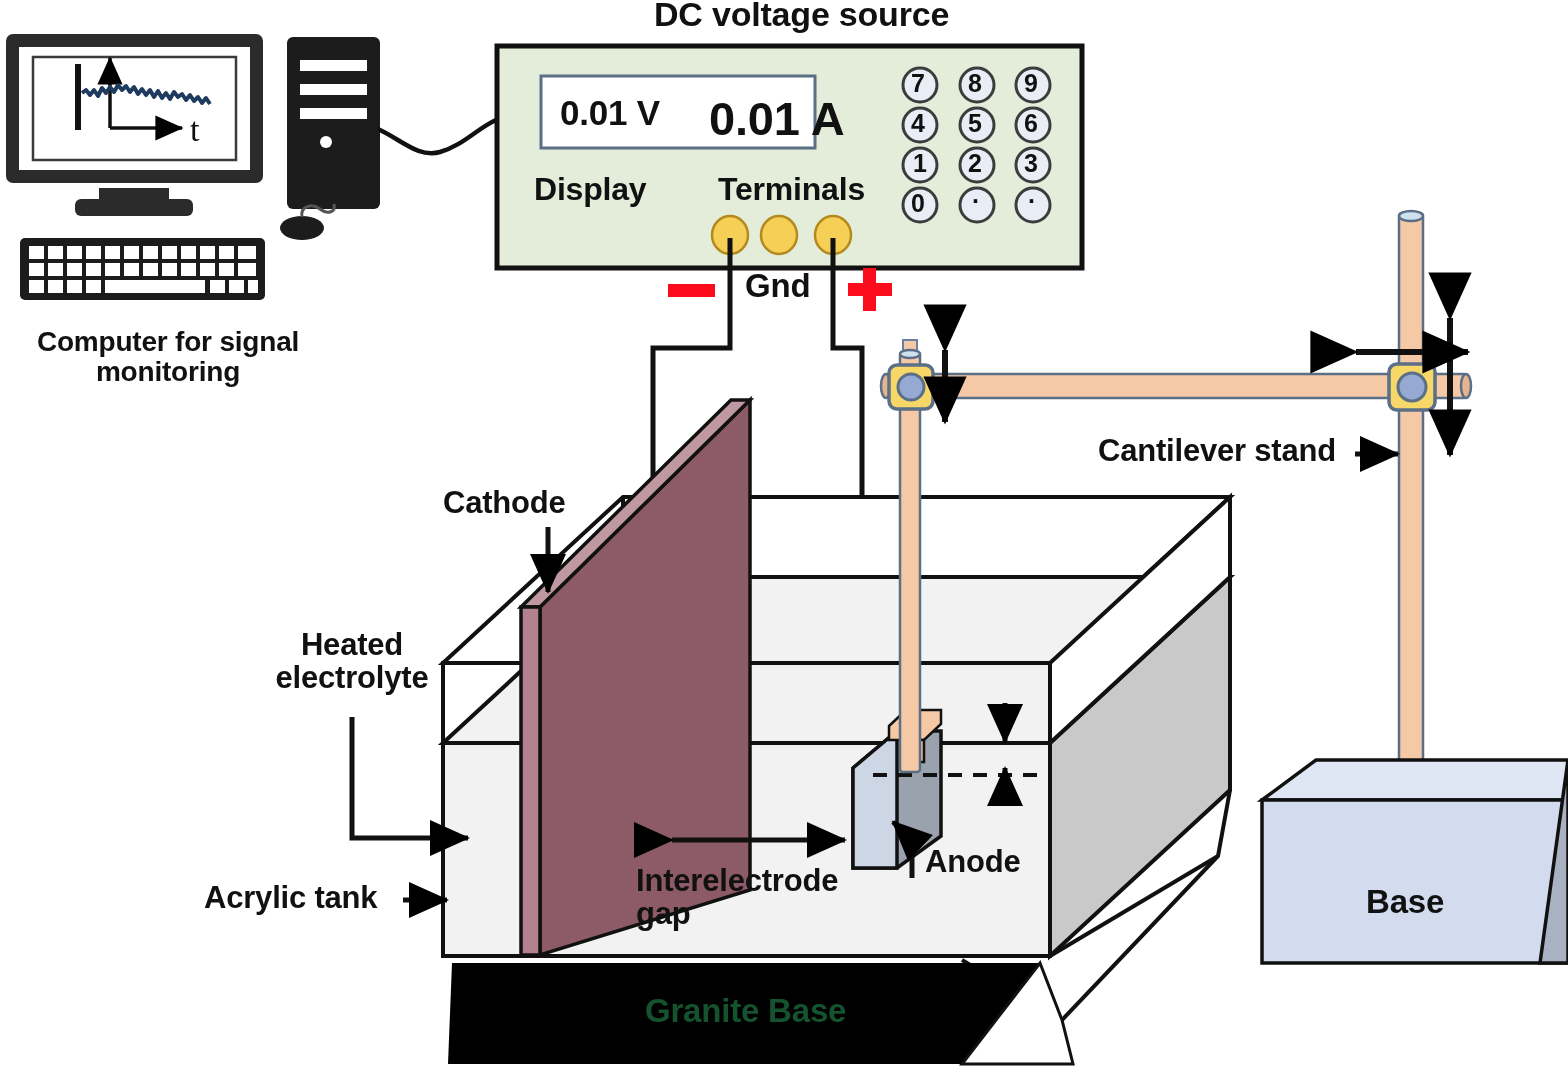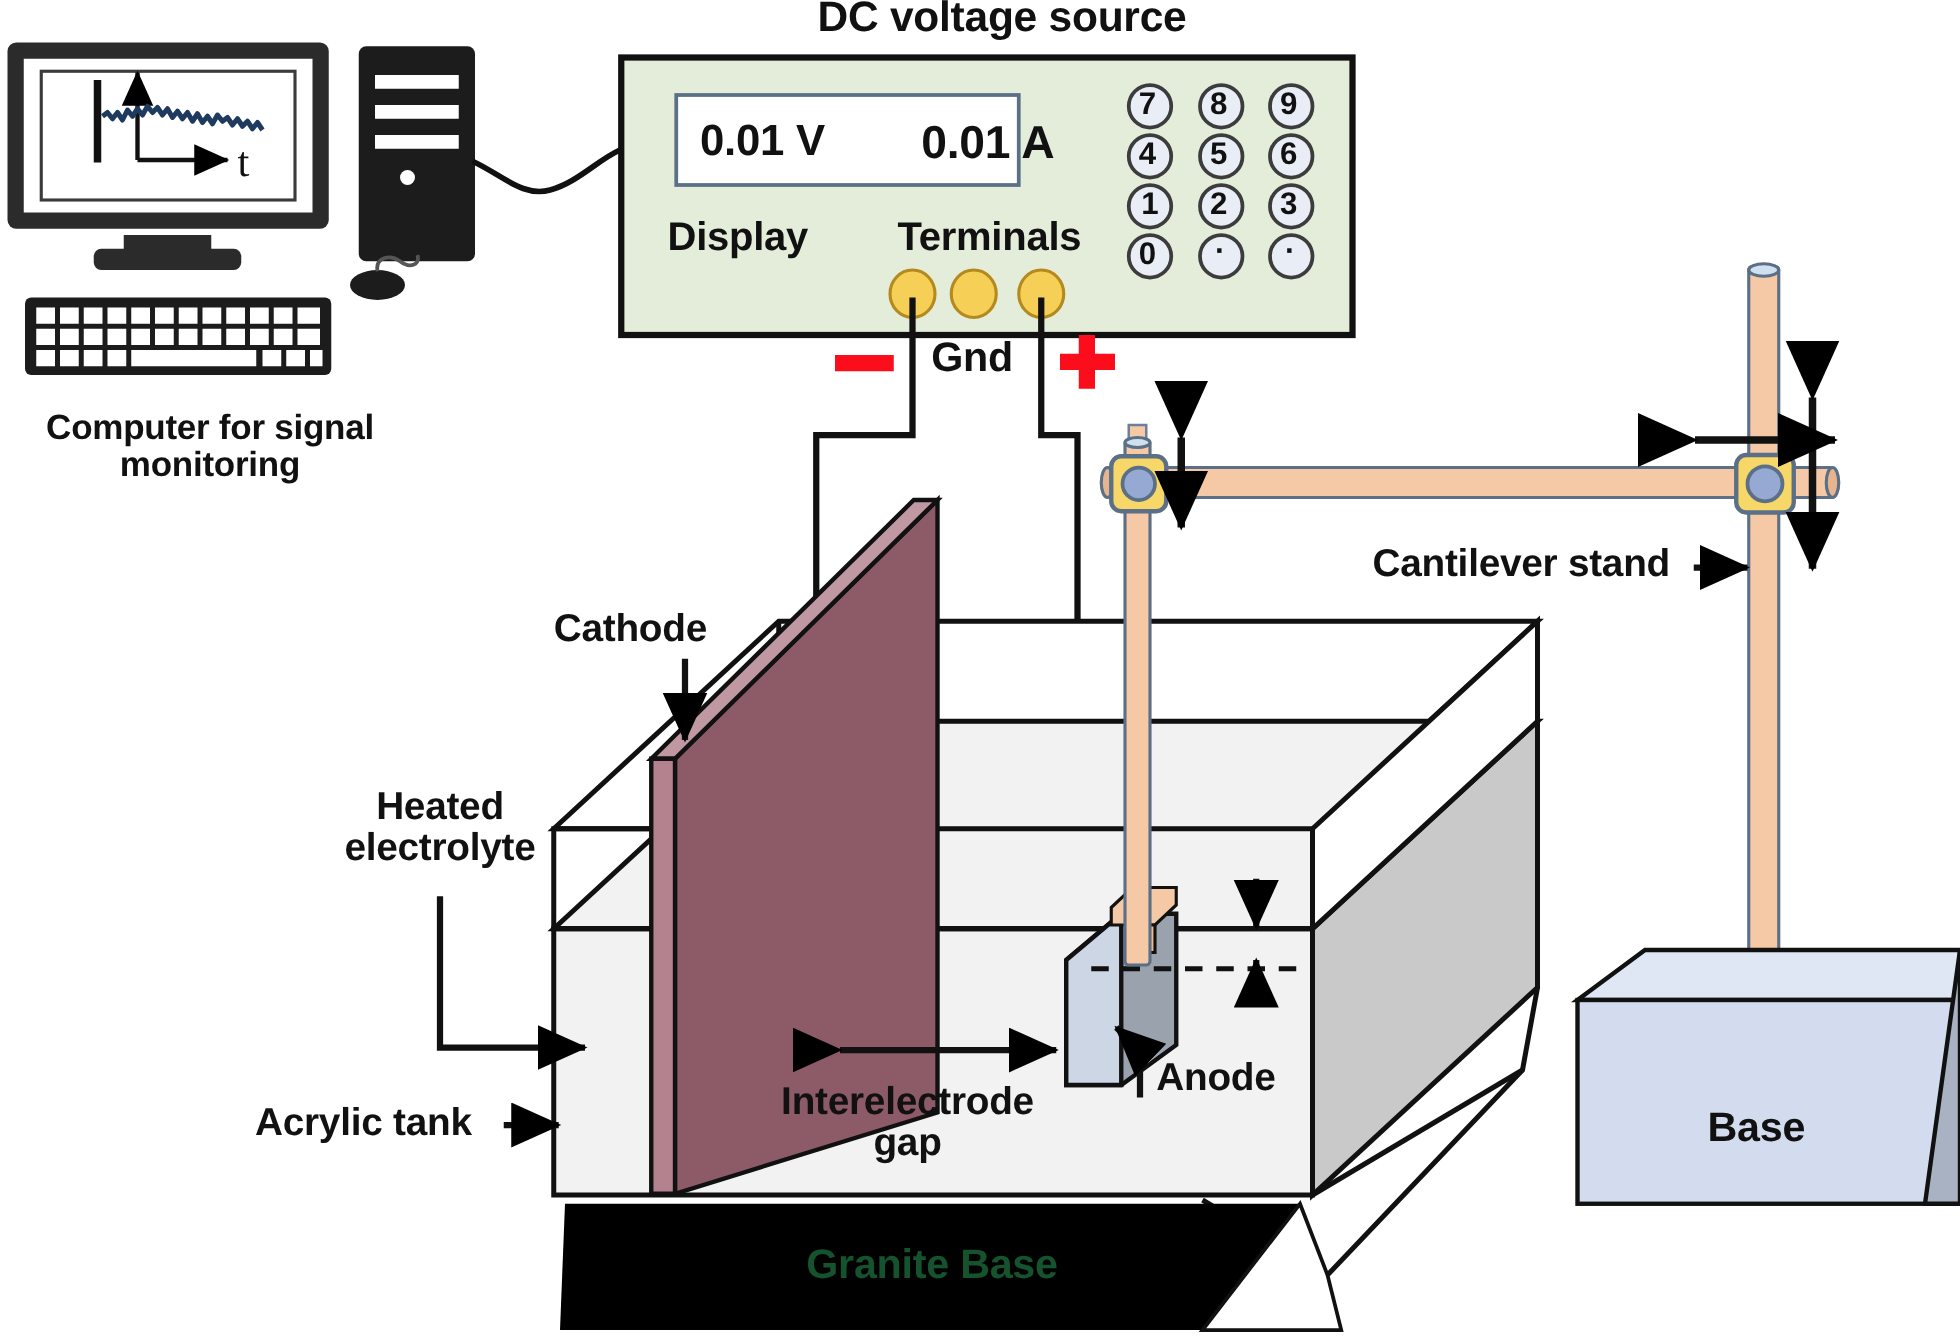--- a/index.html
+++ b/index.html
@@ -226,21 +226,21 @@
   <path d="M548,527 L548,592" fill="none" stroke="#111" stroke-width="5" marker-end="url(#ah)"></path>
   <path d="M352,717 L352,838 L468,838" fill="none" stroke="#111" stroke-width="5" marker-end="url(#ah)"></path>
   <path d="M403,900 L447,900" fill="none" stroke="#111" stroke-width="5" marker-end="url(#ah)"></path>
   <path d="M912,878 L912,840 L893,822" fill="none" stroke="#111" stroke-width="5" marker-end="url(#ah)"></path>
   <path d="M1355,454 L1398,454" fill="none" stroke="#111" stroke-width="5" marker-end="url(#ah)"></path>
 </svg>
 
 <div class="lbl" style="left:654px;top:-4px;font-size:34px;">DC voltage source</div>
 
 <div class="lbl" style="left:560px;top:94px;font-size:35px;">0.01 V</div>
-<div class="lbl" style="left:709px;top:94px;font-size:37px;margin-left:28px;">0.01 A</div>
+<div class="lbl" style="left:709px;top:94px;font-size:47px;">0.01 A</div>
 
 <div class="lbl" style="left:534px;top:172px;font-size:32px;">Display</div>
 <div class="lbl" style="left:718px;top:172px;font-size:32px;">Terminals</div>
 <div class="lbl" style="left:745px;top:268px;font-size:33px;">Gnd</div>
 
 <div class="lbl" style="left:911px;top:70px;font-size:25px;">7</div>
 <div class="lbl" style="left:968px;top:70px;font-size:25px;">8</div>
 <div class="lbl" style="left:1024px;top:70px;font-size:25px;">9</div>
 <div class="lbl" style="left:911px;top:110px;font-size:25px;">4</div>
 <div class="lbl" style="left:968px;top:110px;font-size:25px;">5</div>
@@ -254,21 +254,21 @@
 
 <div class="lbl" style="left:8px;top:327px;font-size:28px;width:320px;text-align:center;">Computer for signal monitoring</div>
 
 <div class="lbl" style="left:443px;top:486px;font-size:31px;">Cathode</div>
 
 <div class="lbl" style="left:252px;top:628px;font-size:31px;width:200px;text-align:center;">Heated
 electrolyte</div>
 
 <div class="lbl" style="left:204px;top:881px;font-size:31px;">Acrylic tank</div>
 
-<div class="lbl" style="left:596px;top:864px;font-size:31px;width:260px;text-align:center;">Interelectrode
+<div class="lbl" style="left:636px;top:864px;font-size:31px;width:260px;">Interelectrode
 gap</div>
 
 <div class="lbl" style="left:925px;top:845px;font-size:31px;text-align:center;">Anode</div>
 
 
 <div class="lbl" style="left:645px;top:993px;font-size:33px;color:#14532d;">Granite Base</div>
 
 <div class="lbl" style="left:1098px;top:434px;font-size:31px;">Cantilever stand</div>
 
 <div class="lbl" style="left:1366px;top:884px;font-size:33px;">Base</div>

